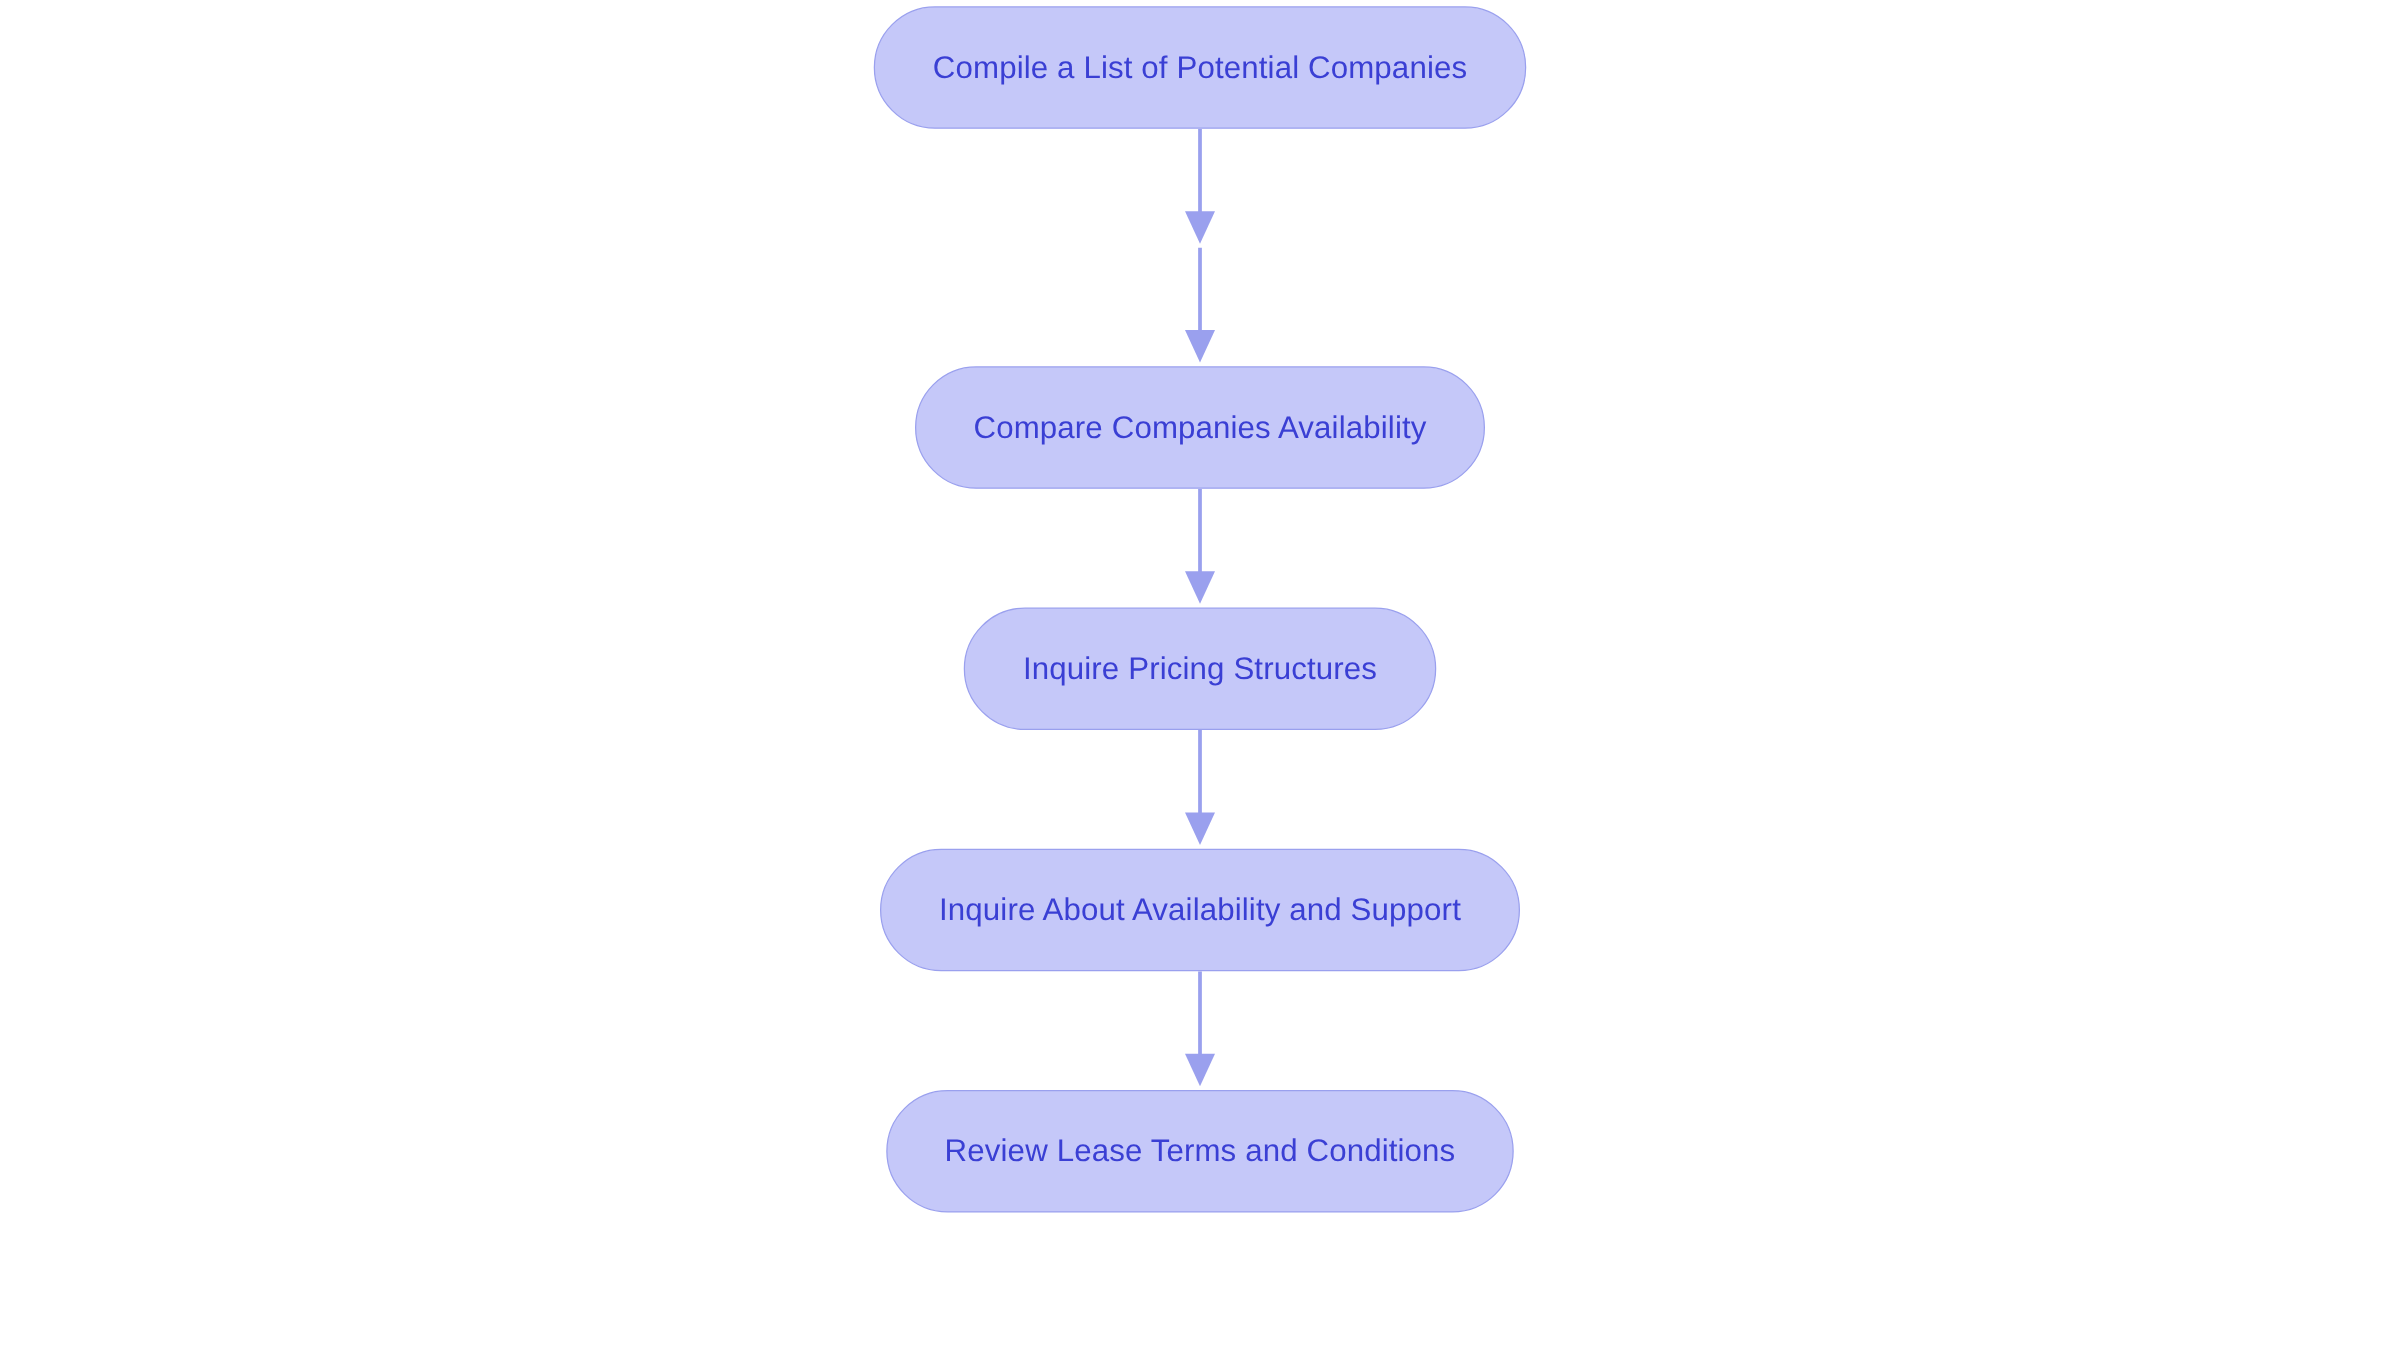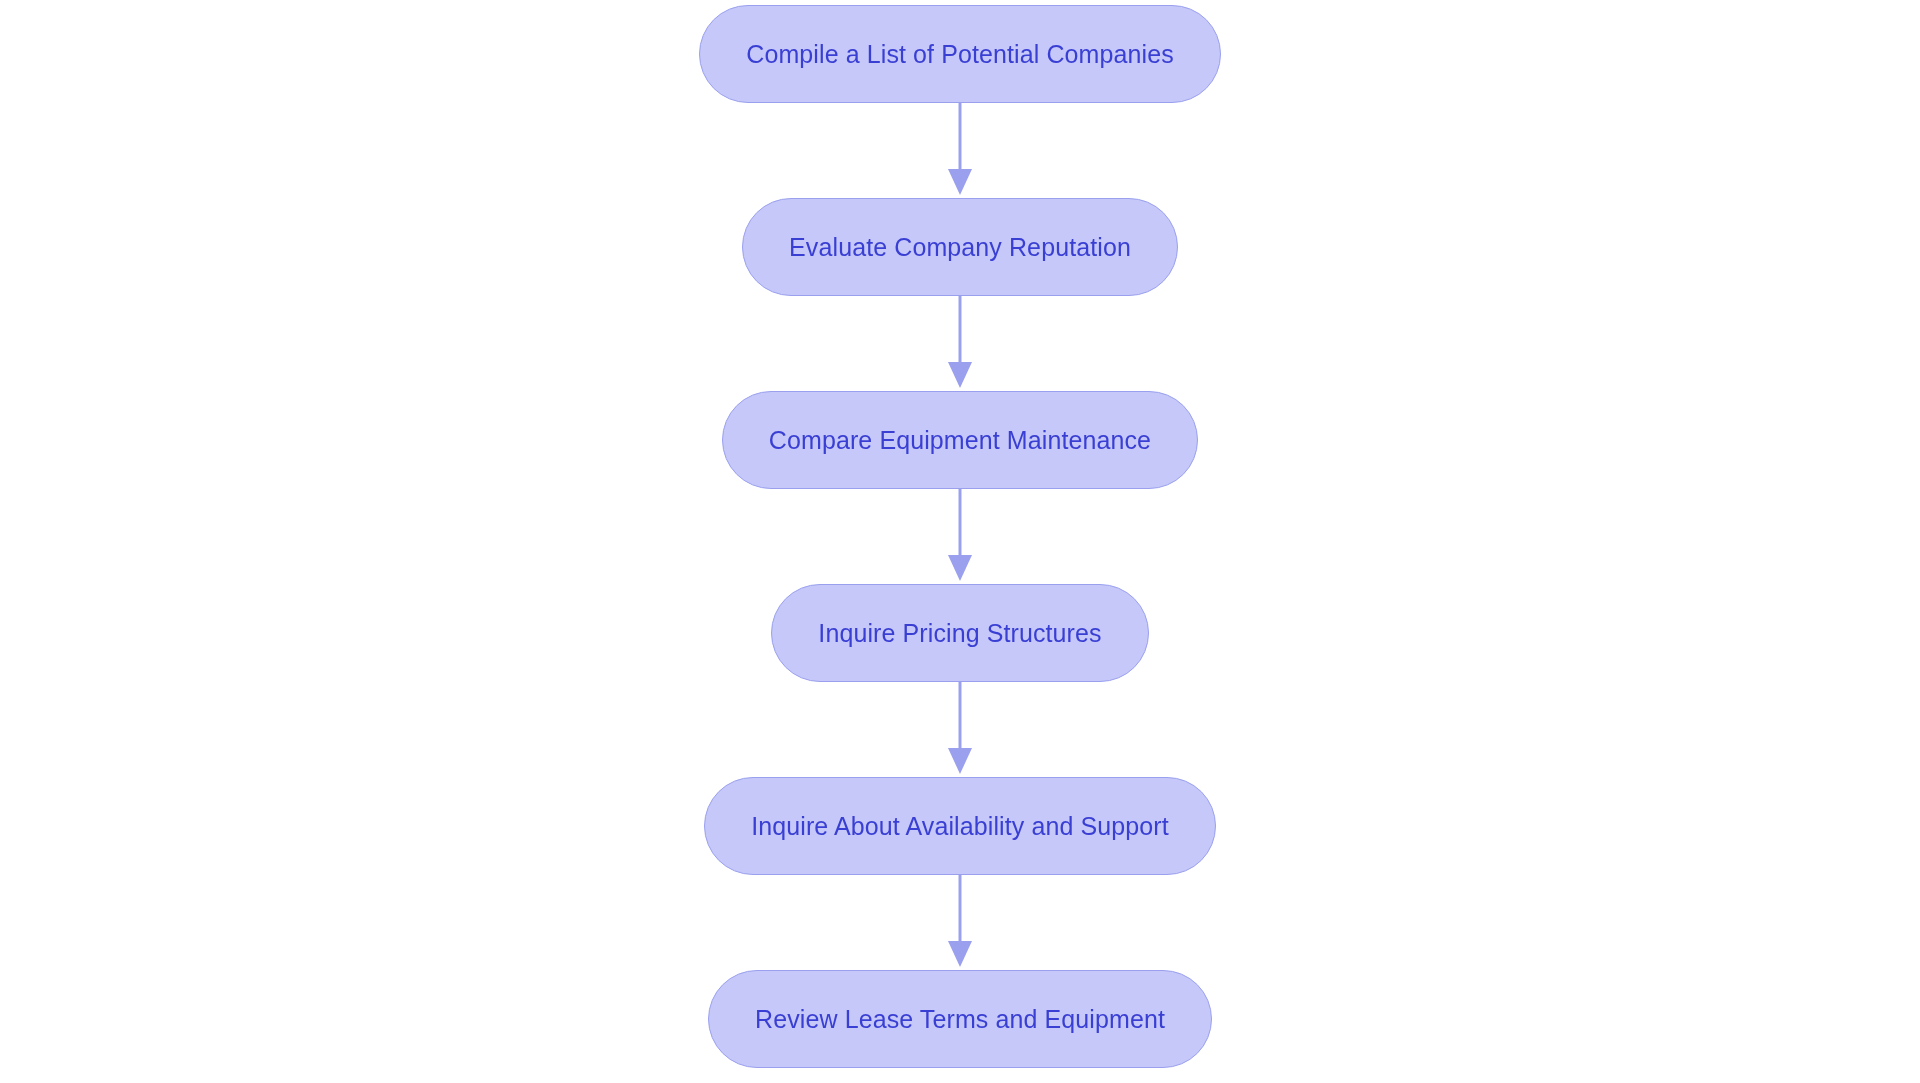--- a/index.html
+++ b/index.html
@@ -75,36 +75,31 @@
     </div>
   </div>
 
   <div class="connector">
     <svg width="40" height="95" viewBox="0 0 40 95" xmlns="http://www.w3.org/2000/svg">
       <line x1="20" y1="0" x2="20" y2="72" stroke="#9aa0ee" stroke-width="3"></line>
       <polygon points="20,92 8,66 32,66" fill="#9aa0ee"></polygon>
     </svg>
   </div>
 
-  <div class="node-row">
-    <div class="flow-node">
-      <span class="flow-node-label">Evaluate Company Reputation</span>
-    </div>
-  </div>
 
   <div class="connector">
     <svg width="40" height="95" viewBox="0 0 40 95" xmlns="http://www.w3.org/2000/svg">
       <line x1="20" y1="0" x2="20" y2="72" stroke="#9aa0ee" stroke-width="3"></line>
       <polygon points="20,92 8,66 32,66" fill="#9aa0ee"></polygon>
     </svg>
   </div>
 
   <div class="node-row">
     <div class="flow-node">
-      <span class="flow-node-label">Compare Equipment Maintenance</span>
+      <span class="flow-node-label">Compare Companies Availability</span>
     </div>
   </div>
 
   <div class="connector">
     <svg width="40" height="95" viewBox="0 0 40 95" xmlns="http://www.w3.org/2000/svg">
       <line x1="20" y1="0" x2="20" y2="72" stroke="#9aa0ee" stroke-width="3"></line>
       <polygon points="20,92 8,66 32,66" fill="#9aa0ee"></polygon>
     </svg>
   </div>
 
@@ -129,17 +124,17 @@
 
   <div class="connector">
     <svg width="40" height="95" viewBox="0 0 40 95" xmlns="http://www.w3.org/2000/svg">
       <line x1="20" y1="0" x2="20" y2="72" stroke="#9aa0ee" stroke-width="3"></line>
       <polygon points="20,92 8,66 32,66" fill="#9aa0ee"></polygon>
     </svg>
   </div>
 
   <div class="node-row">
     <div class="flow-node">
-      <span class="flow-node-label">Review Lease Terms and Equipment</span>
+      <span class="flow-node-label">Review Lease Terms and Conditions</span>
     </div>
   </div>
 
 </div>
 
 </body></html>

